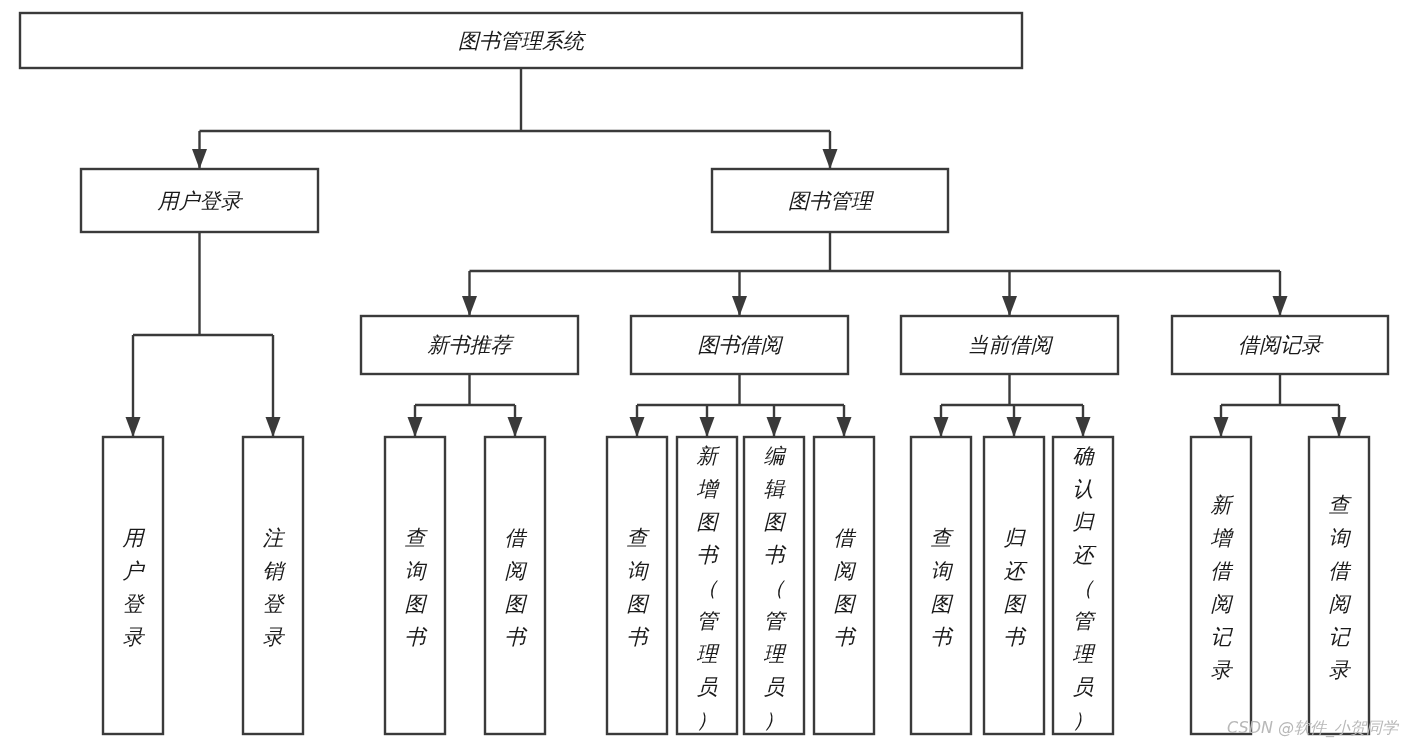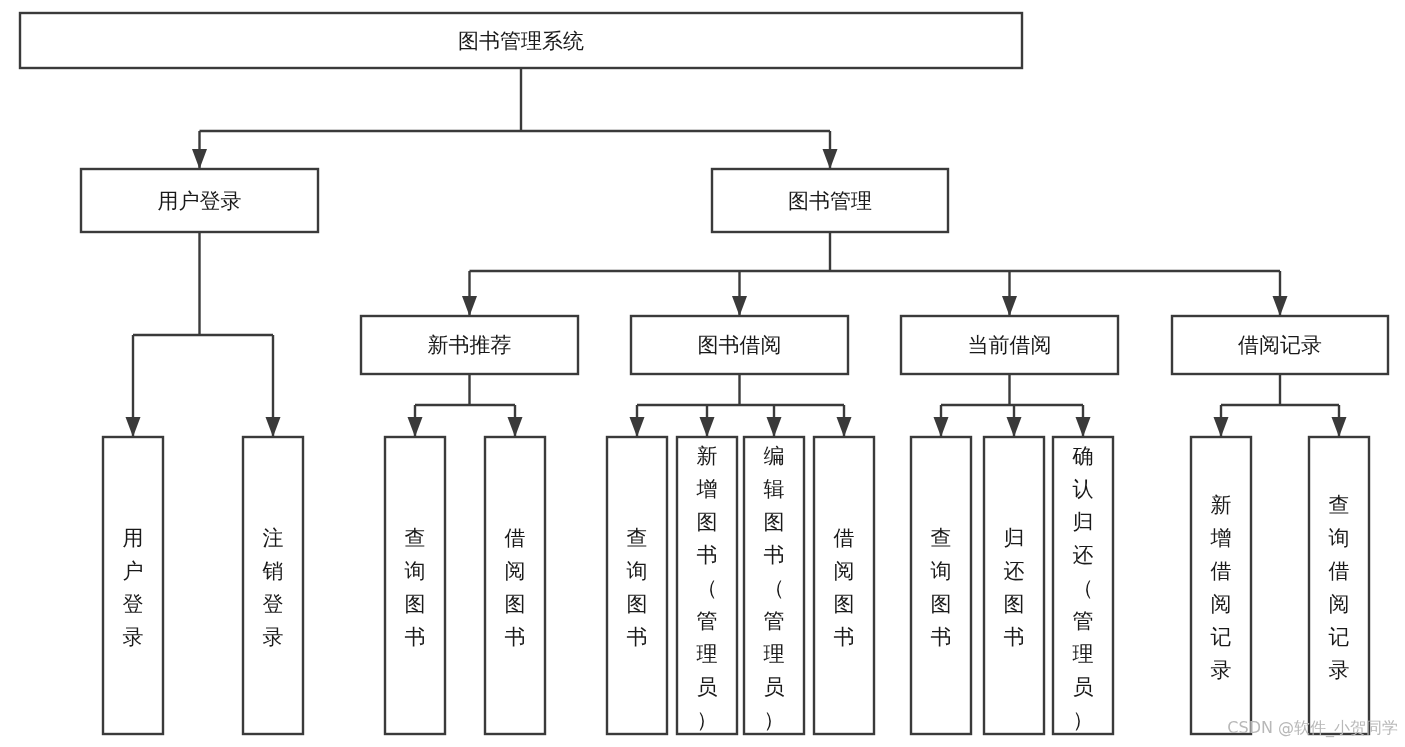--- a/index.html
+++ b/index.html
@@ -10,20 +10,21 @@
   }
   body {
     font-family: "DejaVu Sans", "Liberation Sans", sans-serif;
   }
   #diagram-root {
     position: relative;
     width: 1405px;
     height: 747px;
     background: #ffffff;
     overflow: hidden;
+    font-style: italic;
   }
   svg#tree-svg {
     position: absolute;
     left: 0;
     top: 0;
     width: 1405px;
     height: 747px;
     display: block;
   }
   .node-box {

